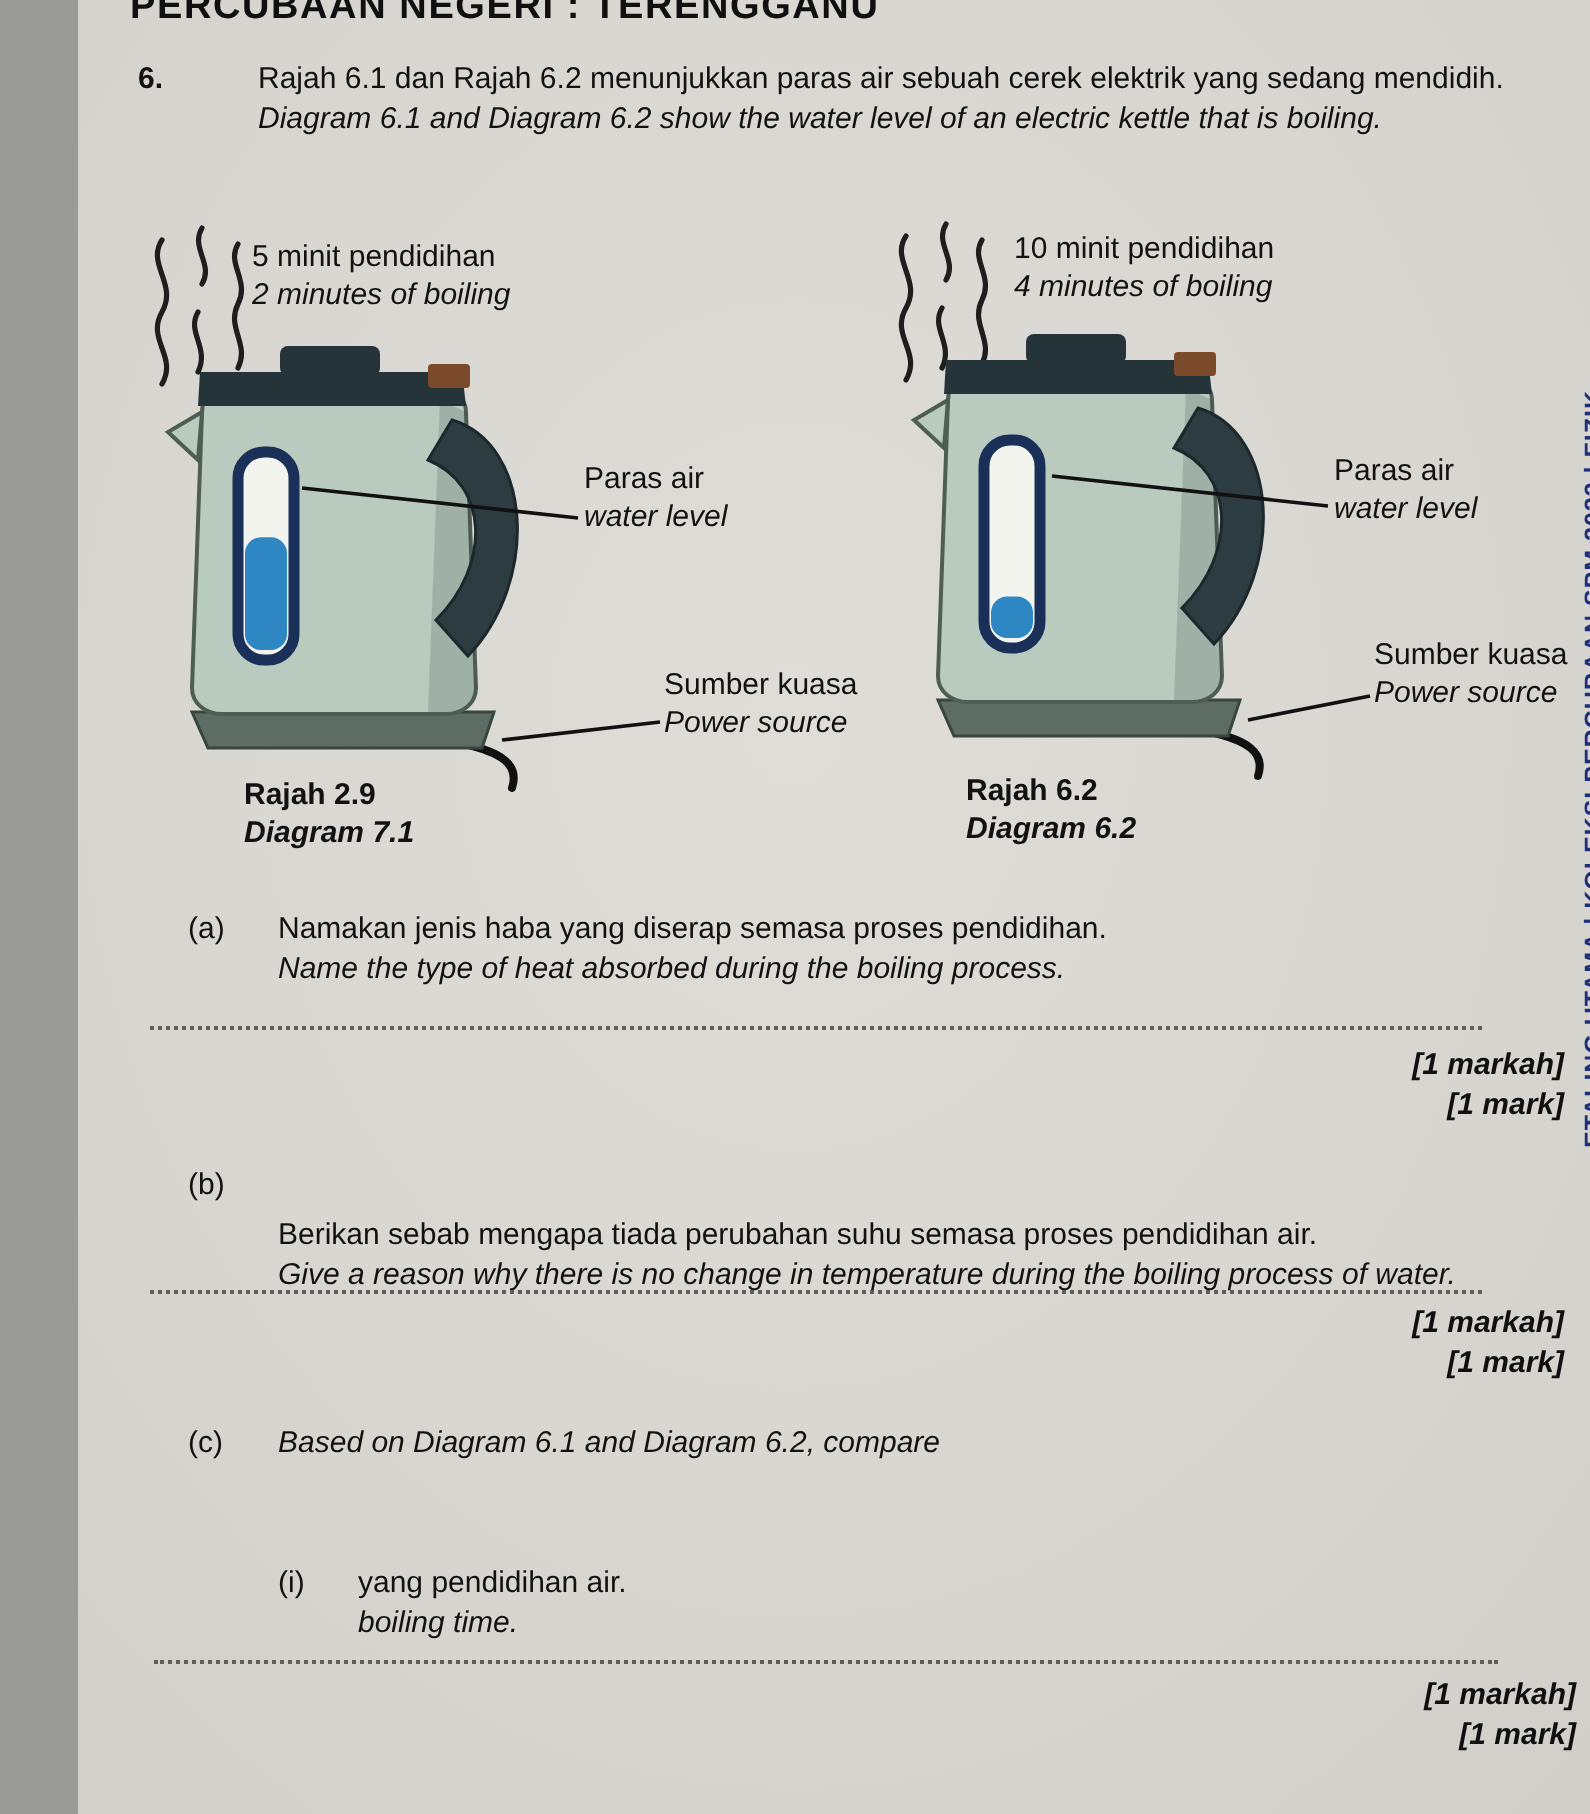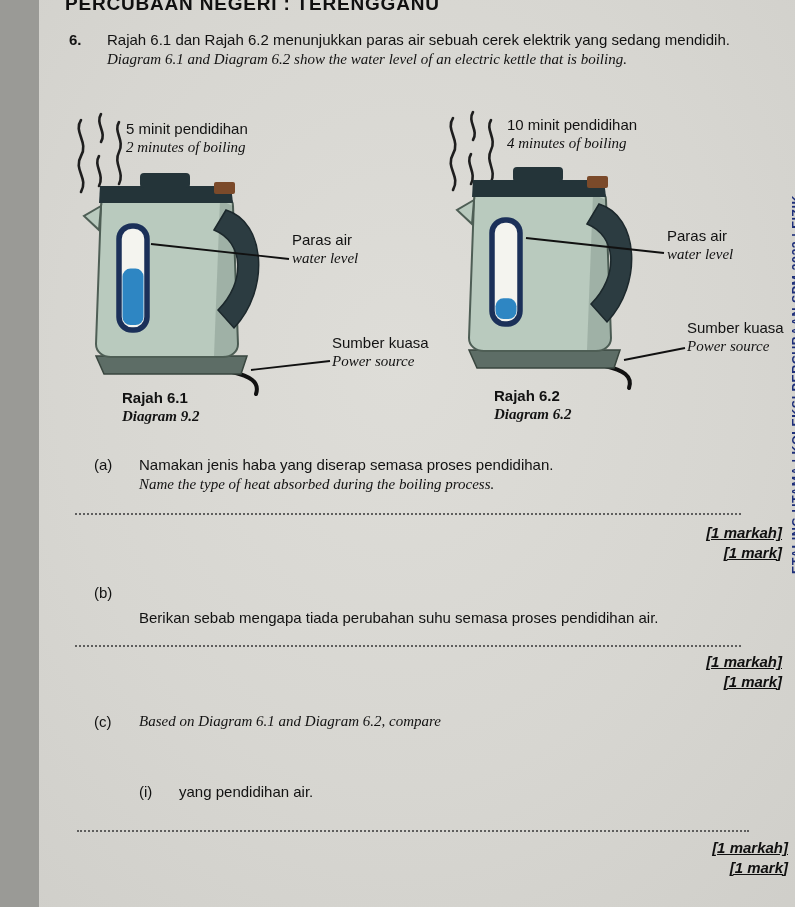--- a/index.html
+++ b/index.html
@@ -5,43 +5,43 @@
   html,body{margin:0;padding:0;background:#9a9a96;}
   .page{
     position:relative;width:795px;height:907px;overflow:hidden;
     background:radial-gradient(ellipse at 45% 40%, #deddd8 0%, #d7d6d1 55%, #cfcec9 100%);
     font-family:"Liberation Sans", sans-serif;color:#141414;margin-left:39px;
   }
   .abs{position:absolute;}
   .hdr{position:absolute;left:26px;top:-7px;font-weight:700;font-size:19px;letter-spacing:.8px;white-space:nowrap;color:#101010;}
   .lbl{position:absolute;font-size:15px;line-height:19px;color:#121212;}
   .qtext{position:absolute;font-size:15px;line-height:19.5px;color:#121212;}
-  .en{font-style:italic;font-family:Liberation Serif, serif;}
+  .en{font-style:italic;}
   .bold{font-weight:700;}
   .dotted{position:absolute;height:0;border-bottom:2px dotted #4a4a4a;opacity:.85;}
-  .marks{position:absolute;text-align:right;font-size:15px;line-height:19.5px;font-style:italic;font-weight:700;color:#101010;text-decoration:underline;}
+  .marks{position:absolute;text-align:right;font-size:15px;line-height:19.5px;font-style:italic;font-weight:700;color:#101010;}
   .vertical-text{
     position:absolute;writing-mode:vertical-rl;transform:rotate(180deg);
     font-size:12.5px;font-weight:700;letter-spacing:.5px;color:#1e2f7a;white-space:nowrap;
   }
   .edge-strip{
     position:absolute;right:0;top:0;width:22px;height:100%;
     background:linear-gradient(to right, rgba(60,60,60,0), rgba(70,70,70,.45) 55%, rgba(40,40,40,.85));
   }
   svg{overflow:visible;}
 </style>
 </head>
 <body>
 
 <div class="page">
 
   <div class="hdr">PERCUBAAN NEGERI : TERENGGANU</div>
 
   <div class="qtext bold" style="left:30px;top:30px;">6.</div>
-  <div class="qtext" style="left:68px;top:30px;width:645px;">
+  <div class="qtext" style="left:90px;top:30px;width:645px;">
     <div>Rajah 6.1 dan Rajah 6.2 menunjukkan paras air sebuah cerek elektrik yang sedang mendidih.</div>
     <div class="en">Diagram 6.1 and Diagram 6.2 show the water level of an electric kettle that is boiling.</div>
   </div>
 
   <svg class="abs" style="left:26px;top:112px;" width="70" height="98" viewBox="0 0 70 98">
     <g fill="none" stroke="#1e1e1e" stroke-width="2.6" stroke-linecap="round">
       <path d="M16,8 C8,20 24,30 16,44 C8,58 24,66 16,80"></path>
       <path d="M36,2 C30,12 42,20 36,30"></path>
       <path d="M34,44 C28,54 40,62 34,74"></path>
       <path d="M54,10 C48,20 60,28 54,40 C48,52 60,60 54,72"></path>
@@ -71,22 +71,22 @@
     <div>Paras air</div>
     <div class="en">water level</div>
   </div>
 
   <div class="lbl" style="left:293px;top:333px;">
     <div>Sumber kuasa</div>
     <div class="en">Power source</div>
   </div>
 
   <div class="lbl" style="left:83px;top:388px;">
-    <div class="bold">Rajah 6.1</div>
-    <div class="en bold">Diagram 9.2</div>
+    <div class="bold">Rajah 2.9</div>
+    <div class="en bold">Diagram 7.1</div>
   </div>
 
   <svg class="abs" style="left:398px;top:110px;" width="70" height="98" viewBox="0 0 70 98">
     <g fill="none" stroke="#1e1e1e" stroke-width="2.6" stroke-linecap="round">
       <path d="M16,8 C8,20 24,30 16,44 C8,58 24,66 16,80"></path>
       <path d="M36,2 C30,12 42,20 36,30"></path>
       <path d="M34,44 C28,54 40,62 34,74"></path>
       <path d="M54,10 C48,20 60,28 54,40 C48,52 60,60 54,72"></path>
     </g>
   </svg>
@@ -113,21 +113,21 @@
   <div class="lbl" style="left:628px;top:226px;">
     <div>Paras air</div>
     <div class="en">water level</div>
   </div>
 
   <div class="lbl" style="left:648px;top:318px;">
     <div>Sumber kuasa</div>
     <div class="en">Power source</div>
   </div>
 
-  <div class="lbl" style="left:455px;top:386px;">
+  <div class="lbl" style="left:444px;top:386px;">
     <div class="bold">Rajah 6.2</div>
     <div class="en bold">Diagram 6.2</div>
   </div>
 
   <svg class="abs" style="left:0;top:0;pointer-events:none;" width="795" height="907" viewBox="0 0 795 907">
     <g stroke="#111" stroke-width="1.8">
       <line x1="112" y1="244" x2="250" y2="259"></line>
       <line x1="212" y1="370" x2="291" y2="361"></line>
       <line x1="487" y1="238" x2="625" y2="253"></line>
       <line x1="585" y1="360" x2="646" y2="348"></line>
@@ -141,35 +141,37 @@
   </div>
   <div class="dotted" style="left:36px;top:513px;width:666px;"></div>
   <div class="marks" style="right:52px;top:523px;width:200px;">
     <div>[1 markah]</div>
     <div>[1 mark]</div>
   </div>
 
   <div class="qtext" style="left:55px;top:583px;">(b)</div>
   <div class="qtext" style="left:100px;top:608px;width:615px;">
     <div>Berikan sebab mengapa tiada perubahan suhu semasa proses pendidihan air.</div>
+    <div class="en">Give a reason why there is no change in temperature during the boiling process of water.</div>
   </div>
   <div class="dotted" style="left:36px;top:645px;width:666px;"></div>
   <div class="marks" style="right:52px;top:652px;width:200px;">
     <div>[1 markah]</div>
     <div>[1 mark]</div>
   </div>
 
   <div class="qtext" style="left:55px;top:712px;">(c)</div>
   <div class="qtext" style="left:100px;top:712px;width:610px;">
     <div class="en">Based on Diagram 6.1 and Diagram 6.2, compare</div>
   </div>
 
   <div class="qtext" style="left:100px;top:782px;">(i)</div>
   <div class="qtext" style="left:140px;top:782px;width:500px;">
     <div>yang pendidihan air.</div>
+    <div class="en">boiling time.</div>
   </div>
   <div class="dotted" style="left:38px;top:830px;width:672px;"></div>
   <div class="marks" style="right:46px;top:838px;width:200px;">
     <div>[1 markah]</div>
     <div>[1 mark]</div>
   </div>
 
   <div class="vertical-text" style="right:30px;top:195px;">ETALING UTAMA | KOLEKSI PERCUBAAN SPM 2023 | FIZIK</div>
   <div class="edge-strip"></div>
 

